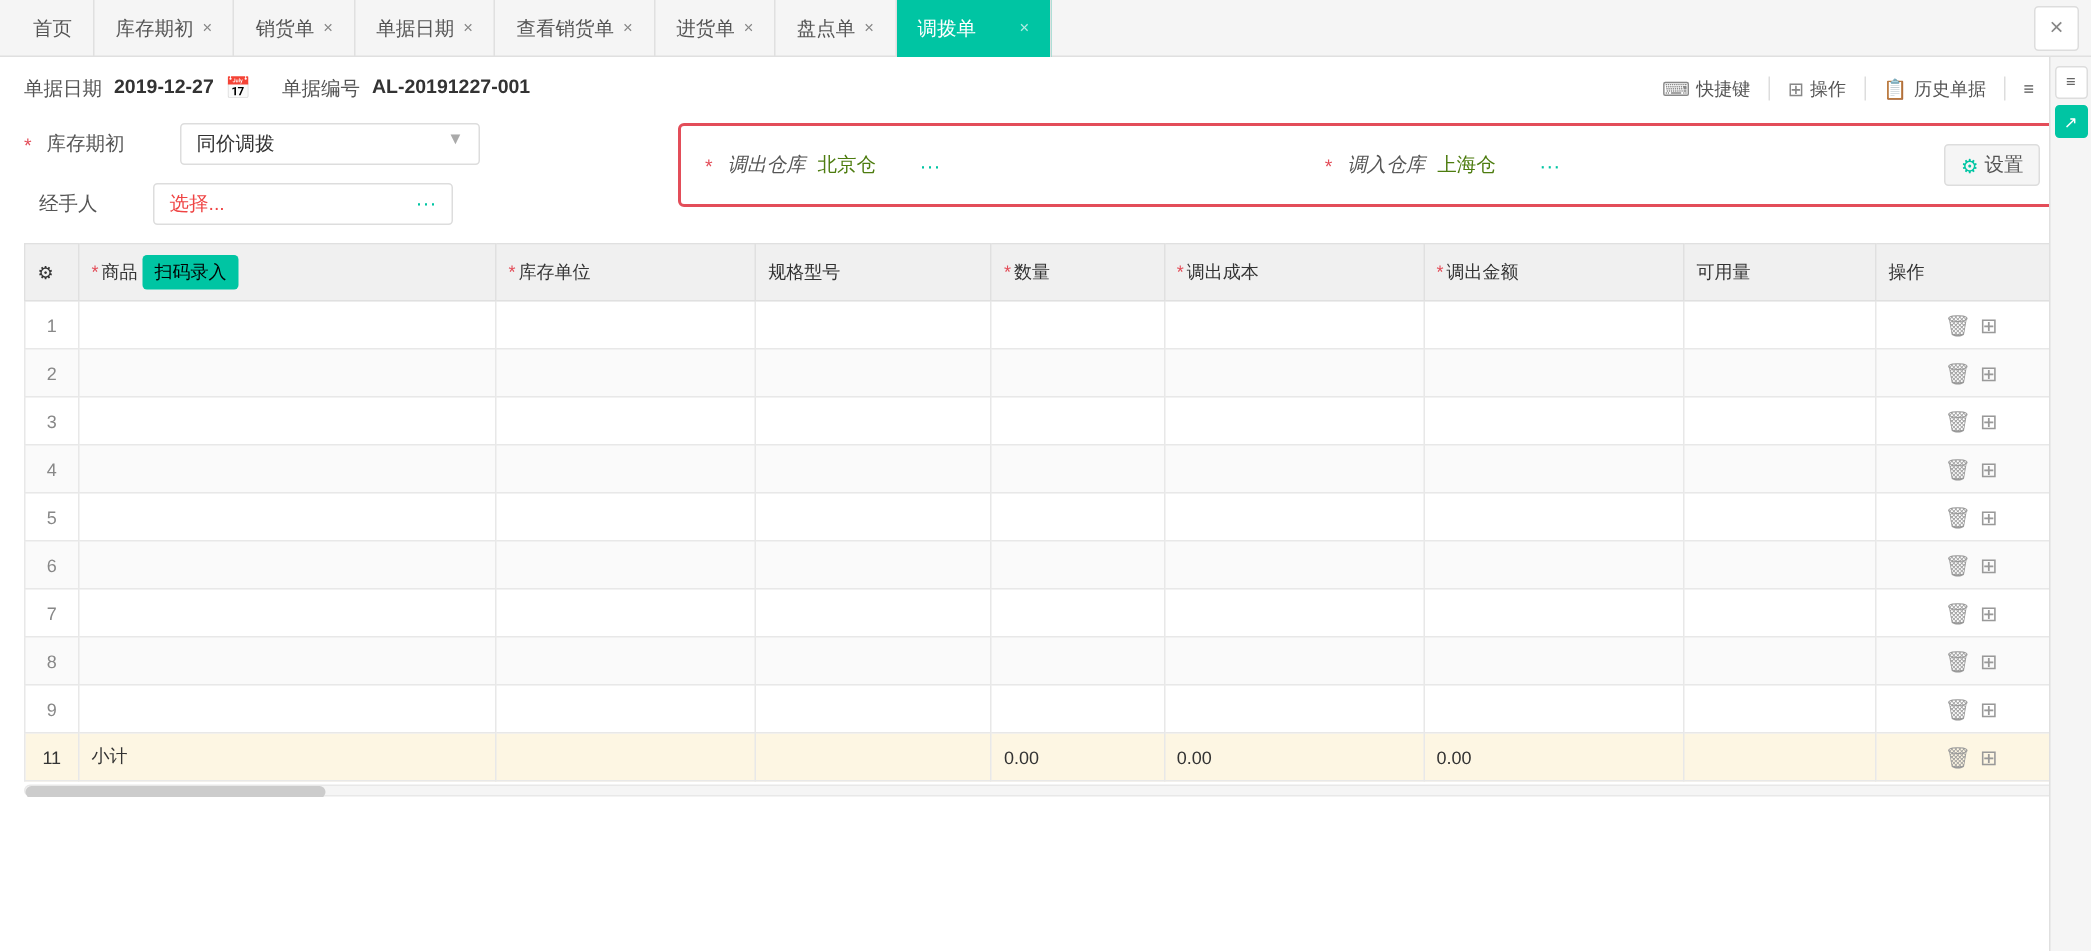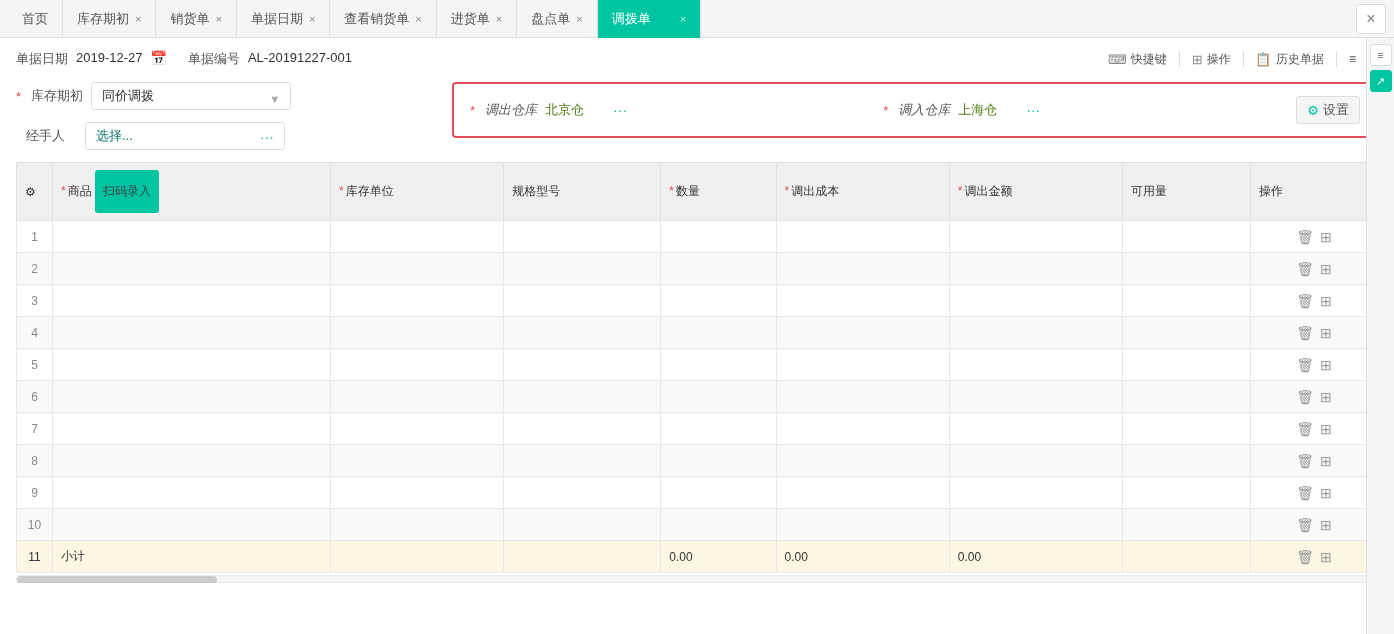--- a/index.html
+++ b/index.html
@@ -27,21 +27,21 @@
     }
 
     
     .content { padding: 12px 16px; }
 
     
     .form-header {
       display: flex; align-items: center; margin-bottom: 14px; gap: 20px;
     }
     .form-header-item { display: flex; align-items: flex-start; gap: 8px; font-size: 13px; }
-    .form-header-item .value { color: #333; }
+    .form-header-item .value { color: #333; font-weight: bold; }
     .form-header-item .calendar-icon { color: #00c5a3; cursor: pointer; font-size: 14px; }
 
     
     .toolbar-right {
       margin-left: auto; display: flex; align-items: center; gap: 12px; font-size: 12px;
     }
     .toolbar-right .btn-item {
       display: flex; align-items: center; gap: 4px; cursor: pointer; color: #555;
     }
     .toolbar-right .btn-item .icon { font-size: 13px; color: #888; }
@@ -52,22 +52,22 @@
       display: flex; align-items: flex-start; gap: 16px; margin-bottom: 12px;
     }
     .form-left { min-width: 420px; display: flex; flex-direction: column; gap: 12px; }
 
     
     .field-row { display: flex; align-items: center; gap: 8px; }
     .required-star { color: #e34d59; margin-right: 2px; }
     .field-label { color: #555; white-space: nowrap; }
     .field-value-box {
       border: 1px solid #ddd; border-radius: 3px; padding: 4px 10px;
-      min-width: 200px; display: flex; align-items: flex-end; justify-content: space-between;
-      cursor: pointer; background: #fff;
+      min-width: 200px; display: flex; align-items: flex-start; justify-content: space-between;
+      cursor: pointer; background: #fff; margin-left: 29px;
     }
     .field-value-box .arrow { color: #aaa; font-size: 11px; }
     .more-icon { color: #00c5a3; cursor: pointer; font-size: 14px; }
 
     
     .warehouse-box {
       border: 2px solid #e34d59; border-radius: 4px; padding: 12px 16px;
       display: flex; align-items: center; gap: 30px; flex: 1;
       background: #fff;
     }
@@ -79,44 +79,44 @@
 
     
     .settings-btn {
       display: flex; align-items: center; gap: 4px; border: 1px solid #ddd;
       border-radius: 3px; padding: 4px 10px; cursor: pointer; color: #555;
       background: #f5f5f5; white-space: nowrap;
     }
     .settings-btn .icon { color: #00c5a3; }
 
     
-    .handler-row { display: flex; align-items: center; gap: 20px; }
-    .handler-placeholder { color: #0f766e; }
+    .handler-row { display: flex; align-items: center; gap: 8px; }
+    .handler-placeholder { color: #ef4444; }
 
     
     .data-table {
       width: 100%; border-collapse: collapse; font-size: 12px;
     }
     .data-table th {
       background: #f0f0f0; border: 1px solid #e0e0e0; padding: 7px 8px;
       text-align: left; font-weight: normal; color: #333; white-space: nowrap;
     }
     .data-table th .req { color: #e34d59; margin-right: 2px; }
     .data-table td {
       border: 1px solid #e8e8e8; padding: 6px 8px; height: 32px;
       background: #fff;
     }
     .data-table td.row-num { color: #888; text-align: center; width: 36px; }
     .data-table tr:nth-child(even) td { background: #fafafa; }
     .data-table tr.subtotal td { background: #fdf6e3; color: #333; }
 
     
     .scan-btn {
-      background: #00c5a3; color: #404040; border: none; border-radius: 3px;
-      padding: 13px 8px; font-size: 12px; cursor: pointer;
+      background: #00c5a3; color: #000000; border: none; border-radius: 3px;
+      padding: 3px 8px; font-size: 12px; cursor: pointer;
     }
 
     
     .gear-cell { text-align: center; width: 36px; }
 
     
     .action-icons { display: flex; align-items: center; justify-content: center; gap: 6px; }
     .action-icon { cursor: pointer; color: #999; font-size: 14px; }
 
     
@@ -421,36 +421,20 @@
       <td></td>
       <td></td>
       <td></td>
       <td>
         <div class="action-icons">
           <span class="action-icon">🗑</span>
           <span class="action-icon">⊞</span>
         </div>
       </td>
     </tr>
-          <tr>
-      <td class="row-num">10</td>
-      <td></td>
-      <td></td>
-      <td></td>
-      <td></td>
-      <td></td>
-      <td></td>
-      <td></td>
-      <td>
-        <div class="action-icons">
-          <span class="action-icon">🗑</span>
-          <span class="action-icon">⊞</span>
-        </div>
-      </td>
-    </tr>
           <tr class="subtotal">
       <td class="row-num">11</td>
       <td>小计</td>
       <td></td>
       <td></td>
       <td>0.00</td>
       <td>0.00</td>
       <td>0.00</td>
       <td></td>
       <td>

